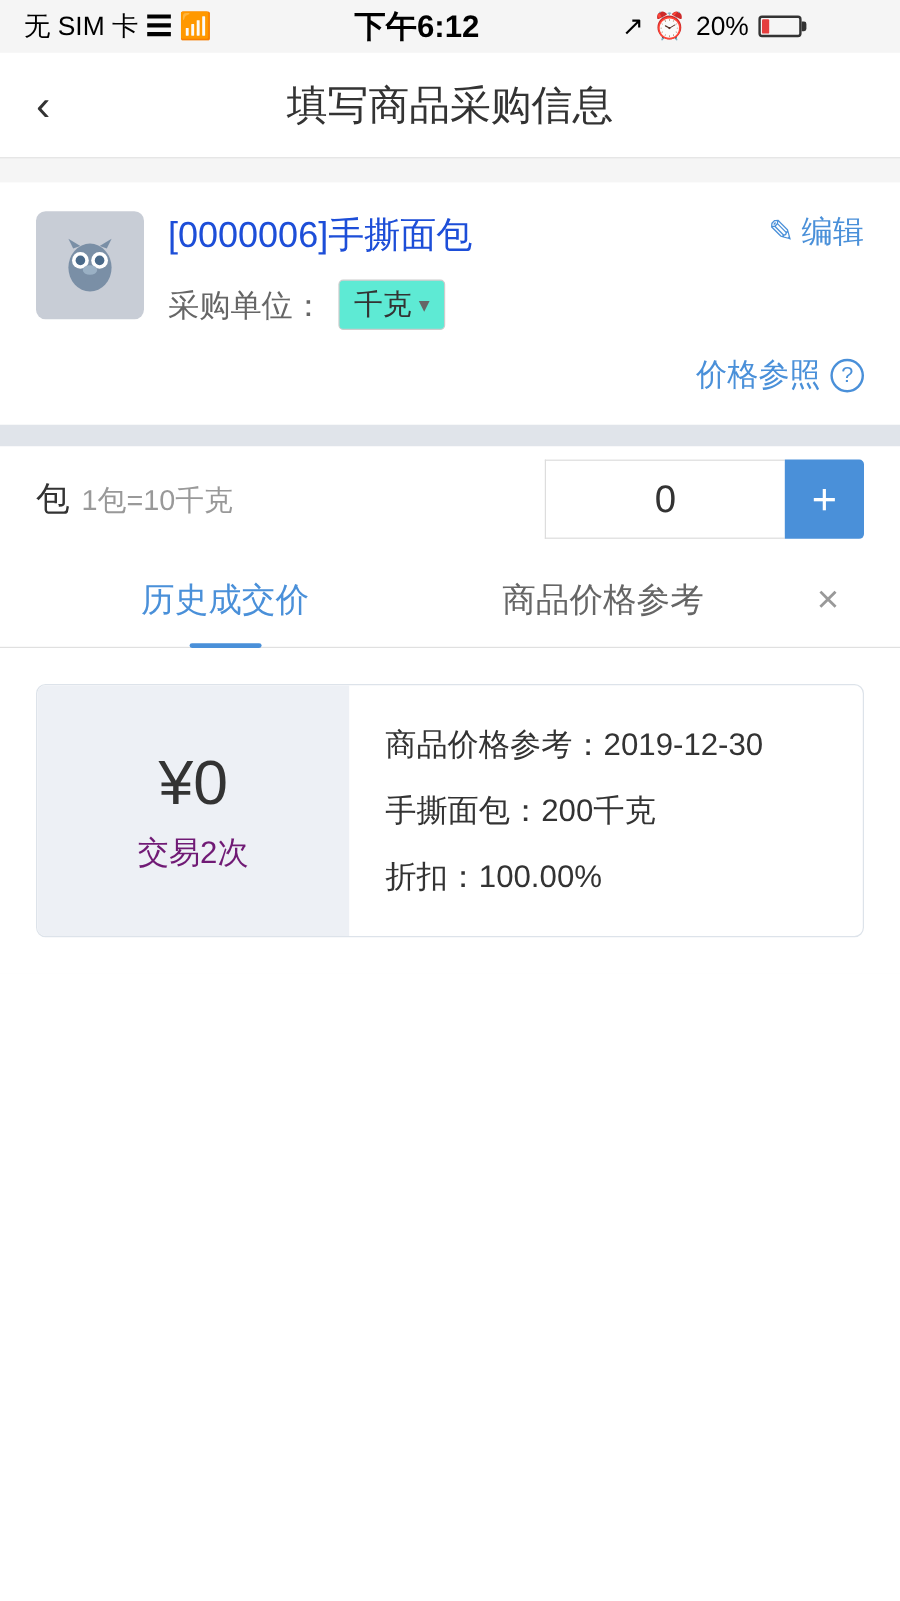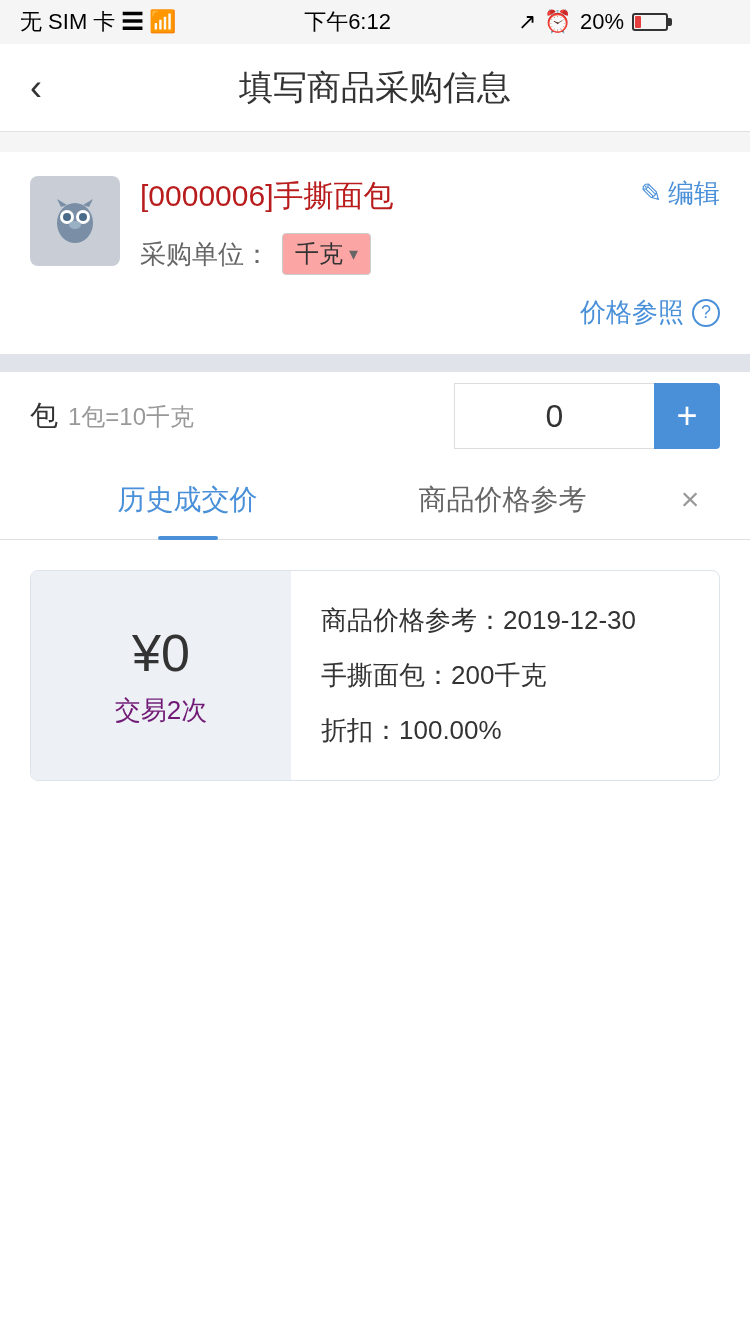--- a/index.html
+++ b/index.html
@@ -18,21 +18,21 @@
       height: 44px;
       background: #f5f5f5;
       display: flex;
       align-items: center;
       justify-content: space-between;
       padding: 0 20px;
       font-size: 24px;
       color: #000;
     }
     .status-left { font-size: 22px; font-weight: 500; }
-    .status-center { font-size: 22px; font-weight: 400; }
+    .status-center { font-size: 26px; font-weight: 700; }
     .status-right { display: flex; align-items: center; gap: 8px; font-size: 22px; }
     .battery {
       display: inline-flex; align-items: center; gap: 2px;
     }
     .battery-body {
       width: 36px; height: 18px;
       border: 2px solid #333;
       border-radius: 3px;
       position: relative;
       display: inline-block;
@@ -111,41 +111,41 @@
     .owl-icon {
       width: 60px;
       height: 60px;
     }
     .product-details {
       flex: 1;
     }
     .product-code-name {
       font-size: 30px;
       font-weight: 500;
-      color: #b91c1c;
+      color: #1d4ed8;
       margin-bottom: 16px;
     }
     .product-unit-row {
       display: flex;
       align-items: center;
       gap: 12px;
     }
     .product-unit-label {
       font-size: 26px;
       color: #666;
     }
     .unit-select {
       display: inline-flex;
       align-items: center;
       border: 1px solid #ccc;
       border-radius: 4px;
       padding: 4px 12px;
       font-size: 24px;
       color: #333;
-      background: #fca5a5;
+      background: #5eead4;
       gap: 6px;
     }
     .unit-arrow { font-size: 18px; color: #666; }
     .edit-link {
       color: #4a90d9;
       font-size: 26px;
       display: flex;
       align-items: center;
       gap: 6px;
       cursor: pointer;

